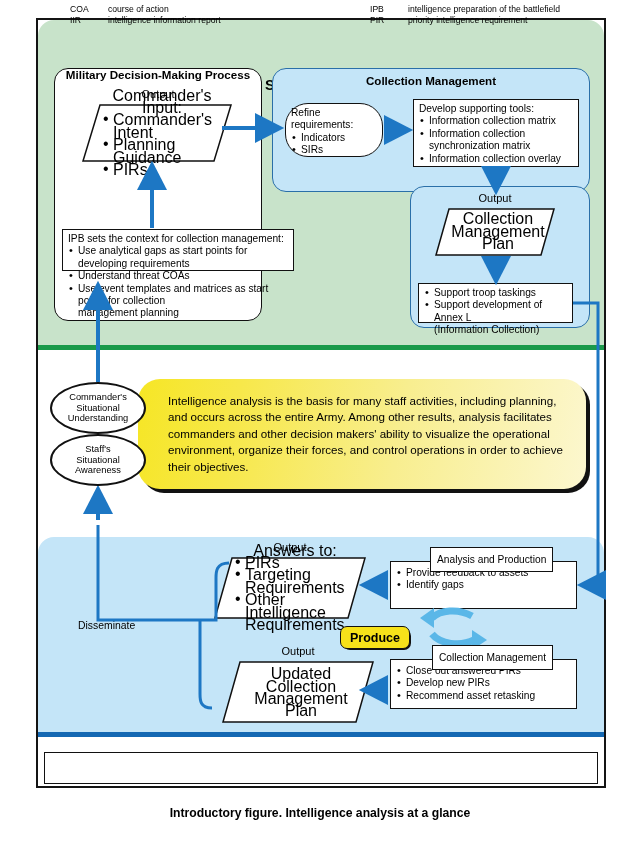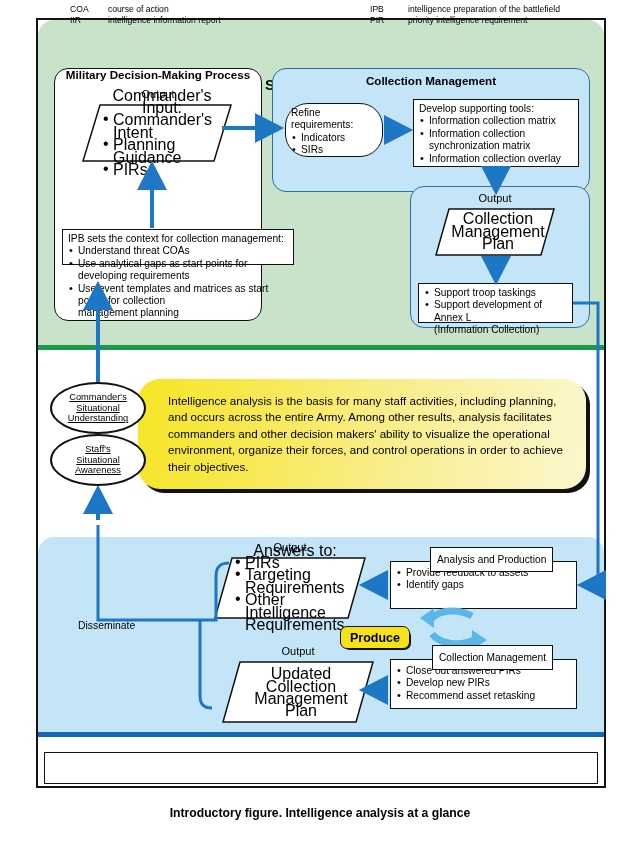--- a/index.html
+++ b/index.html
@@ -41,21 +41,21 @@
   .para .ptext{position:absolute;left:0;top:0;width:100%;height:100%;display:flex;flex-direction:column;justify-content:center;font-size:16px;line-height:12.4px;box-sizing:border-box;}
   .para .ptext .ctr{text-align:center;}
   .para .ptext ul{margin:0;padding:0;list-style:none;}
   .para .ptext ul li{position:relative;padding-left:11px;}
   .para .ptext ul li:before{content:"\2022";position:absolute;left:1px;top:-1px;}
   .para .ptext ul li.cont:before{content:"";}
 
   .outlbl{position:absolute;font-size:11px;text-align:center;}
 
   
-  .ell{position:absolute;border:2px solid #111;border-radius:50%;background:#fff;display:flex;align-items:center;justify-content:center;text-align:center;font-size:9.3px;line-height:10.6px;box-sizing:border-box;z-index:6;text-decoration:underline;}
+  .ell{position:absolute;border:2px solid #111;border-radius:50%;background:#fff;display:flex;align-items:center;justify-content:center;text-align:center;font-size:9.3px;line-height:10.6px;box-sizing:border-box;z-index:6;}
 
   
   .callout-shadow{position:absolute;background:#111;border-radius:22px;}
   .callout{position:absolute;border-radius:22px;background:linear-gradient(100deg,#f6e625 0%,#f7e84a 22%,#f8ee8f 58%,#fcf7cf 100%);box-sizing:border-box;display:flex;align-items:center;}
   .callout p{margin:0;padding:0 16px 0 30px;font-size:11.6px;line-height:16.4px;}
 
   
   .badge-shadow{position:absolute;background:#111;border-radius:7px;}
   .badge{position:absolute;background:#f7e21a;border:1.4px solid #111;border-radius:7px;font-weight:bold;font-size:12.5px;display:flex;align-items:center;justify-content:center;}
 
@@ -90,25 +90,25 @@
     <div class="ptext" style="padding:4px 10px 4px 20px;">
       <div class="ctr">Commander's Input:</div>
       <ul>
         <li>Commander's Intent</li>
         <li>Planning Guidance</li>
         <li>PIRs</li>
       </ul>
     </div>
   </div>
 
-  <div class="rect" style="left:62px;top:229px;width:232px;height:36px;">
+  <div class="rect" style="left:62px;top:229px;width:232px;height:42px;">
     <span class="hd">IPB sets the context for collection management:</span>
     <ul>
+      <li>Use analytical gaps as start points for developing requirements</li>
       <li>Understand threat COAs</li>
-      <li>Use analytical gaps as start points for developing requirements</li>
       <li>Use event templates and matrices as start points for collection</li>
       <li class="cont">management planning</li>
     </ul>
   </div>
 
   <div class="box-round blue" style="left:272px;top:68px;width:318px;height:124px;"></div>
   <div class="box-round blue" style="left:410px;top:186px;width:180px;height:142px;"></div>
   <div class="sub-title" style="left:272px;top:74px;width:318px;">Collection Management</div>
 
   <div class="rect" style="left:285px;top:103px;width:98px;height:54px;border-radius:23px;">

